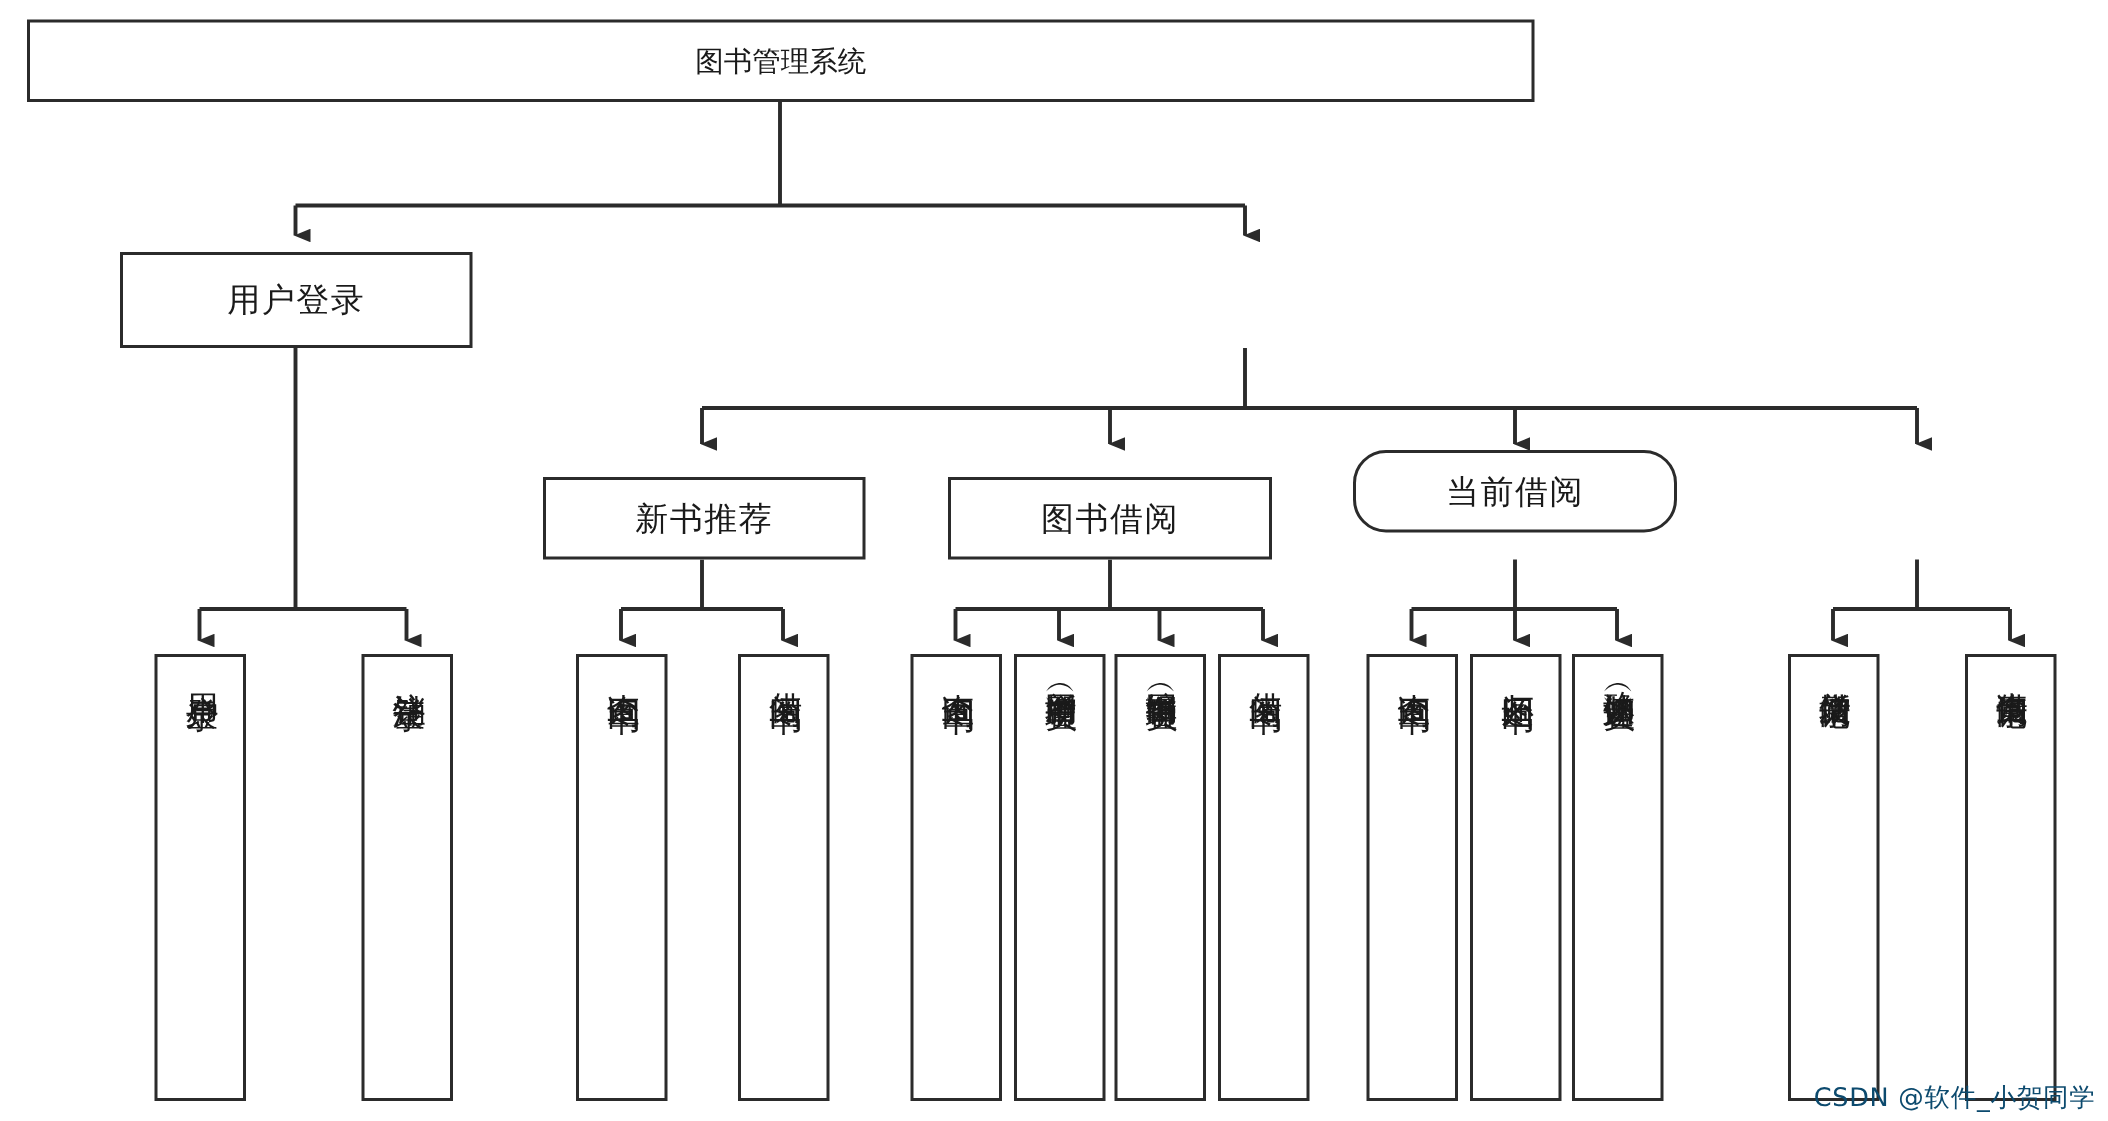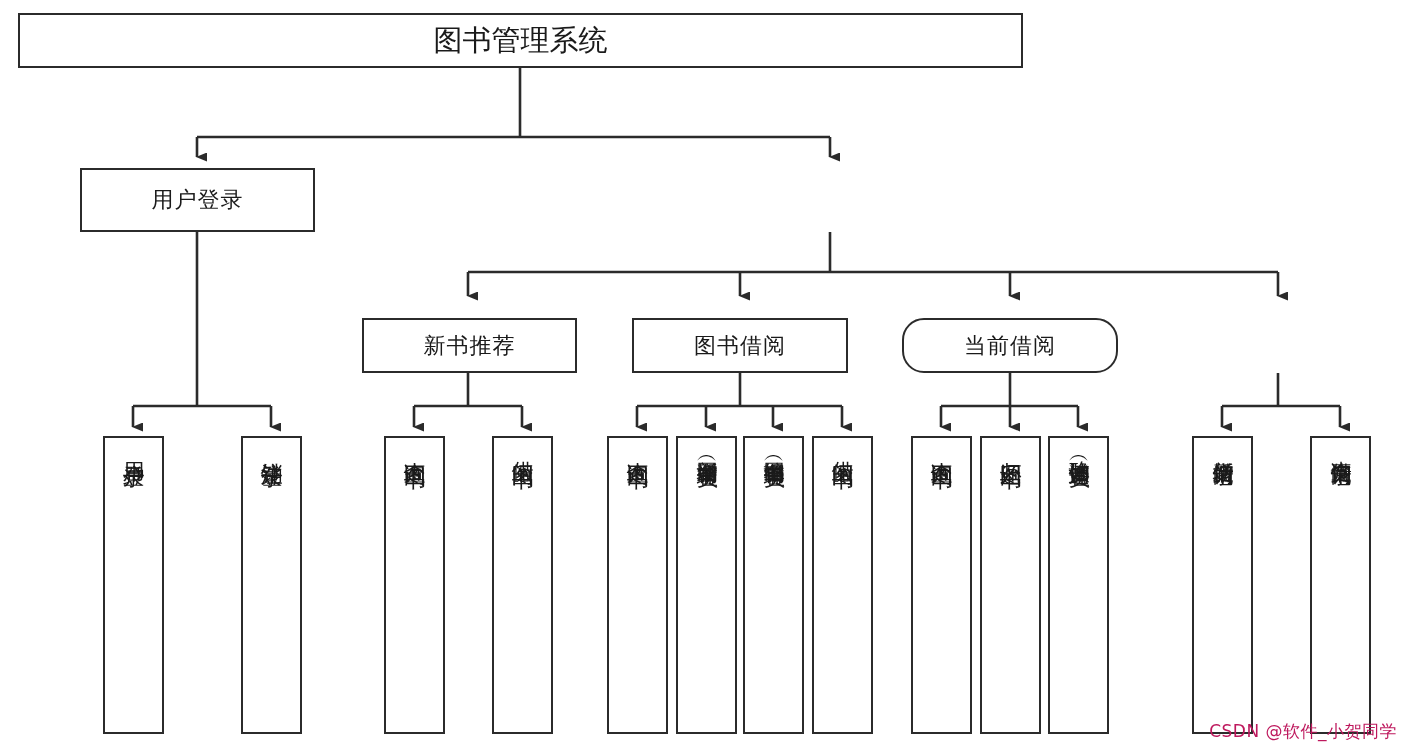--- a/index.html
+++ b/index.html
@@ -5,28 +5,28 @@
   html,body{margin:0;padding:0;background:#ffffff;}
   body{width:1405px;height:747px;overflow:hidden;
        font-family:"DejaVu Sans","Liberation Sans",sans-serif;}
   #stage{position:relative;width:1405px;height:747px;background:#fff;}
   svg.wires{position:absolute;left:0;top:0;width:1405px;height:747px;}
 
   .node{position:absolute;box-sizing:border-box;background:#ffffff;
         border:2.5px solid #2b2b2b;display:flex;align-items:center;
         justify-content:center;color:#1a1a1a;}
   .node.h{font-size:22px;letter-spacing:1px;}
-  .node.root{font-size:29px;font-family:Liberation Serif, serif;}
+  .node.root{font-size:19px;font-family:Liberation Serif, serif;}
   .node.leaf{align-items:flex-start;justify-content:center;padding-top:6px;}
   .vtext{writing-mode:vertical-rl;text-orientation:upright;
          font-size:22px;line-height:1.12;letter-spacing:2px;
          white-space:nowrap;}
   .vtext.tall{font-size:21px;letter-spacing:1px;}
   .leafcenter{align-items:center;padding-top:0;}
-  .watermark{position:absolute;right:8px;bottom:4px;color:#be185d;
+  .watermark{position:absolute;right:8px;bottom:4px;color:#0c4a6e;
              font-size:17px;letter-spacing:0.5px;white-space:nowrap;}
 </style>
 </head>
 <body>
 
 <div id="stage">
 
   <svg class="wires" viewBox="0 0 1405 747" xmlns="http://www.w3.org/2000/svg">
     <defs>
       <marker id="arw" markerWidth="9" markerHeight="11" refX="4.5" refY="10" orient="auto" markerUnits="userSpaceOnUse">
@@ -84,21 +84,21 @@
   <div class="node h" style="left:80px;top:168px;width:235px;height:64px;">
     <span>用户登录</span>
   </div>
 
   <div class="node h" style="left:362px;top:318px;width:215px;height:55px;">
     <span>新书推荐</span>
   </div>
   <div class="node h" style="left:632px;top:318px;width:216px;height:55px;">
     <span>图书借阅</span>
   </div>
-  <div class="node h" style="left:902px;top:318px;width:216px;height:55px;border-radius:22px;">
+  <div class="node h" style="left:902px;top:300px;width:216px;height:55px;border-radius:22px;">
     <span>当前借阅</span>
   </div>
 
   <div class="node leaf leafcenter" style="left:103px;top:436px;width:61px;height:298px;">
     <span class="vtext">用户登录</span>
   </div>
   <div class="node leaf leafcenter" style="left:241px;top:436px;width:61px;height:298px;">
     <span class="vtext">注销登录</span>
   </div>
 

